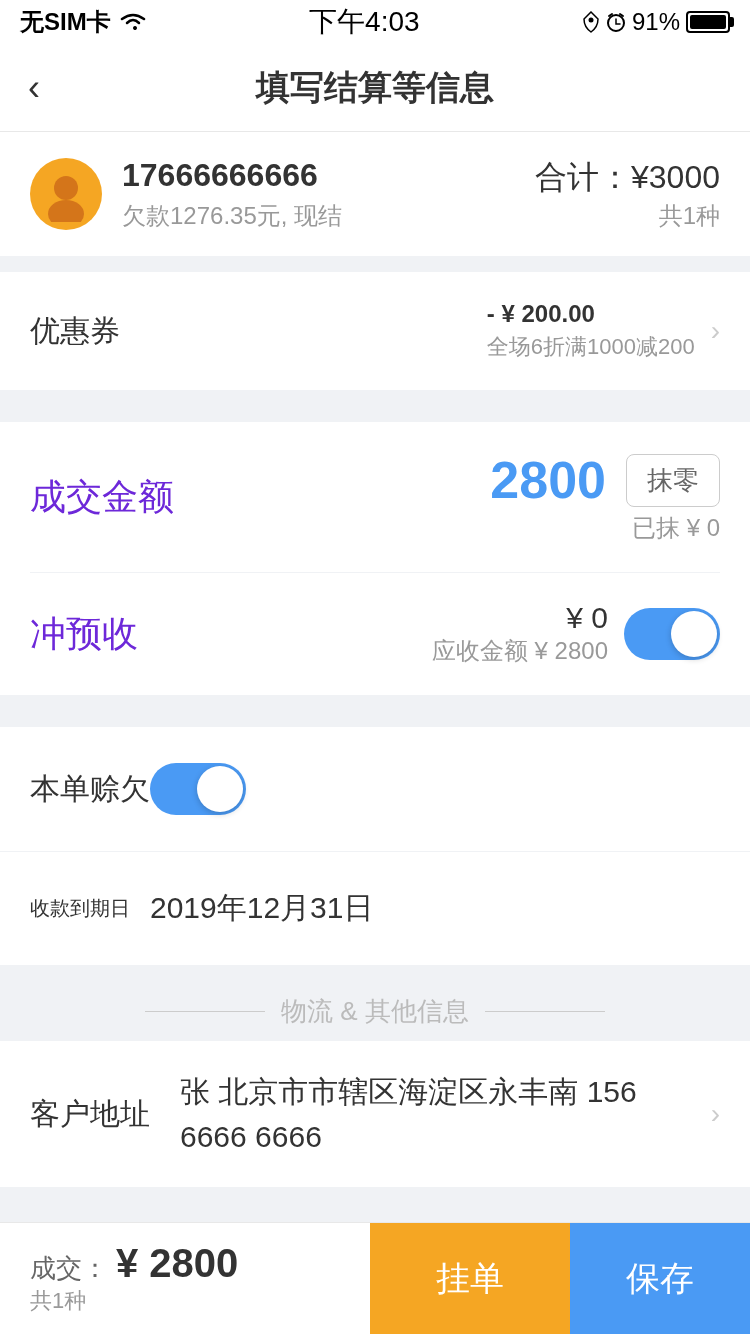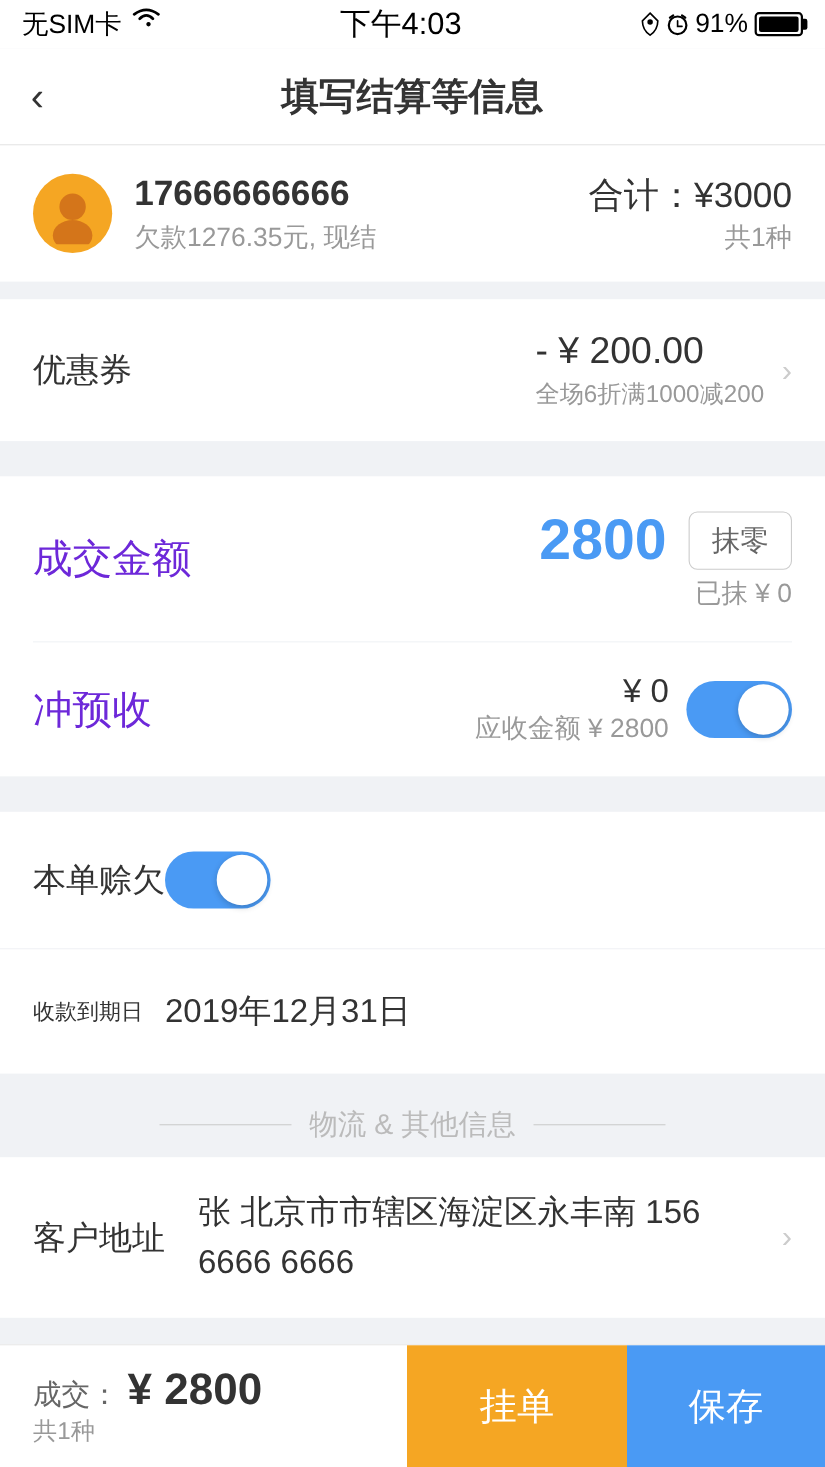--- a/index.html
+++ b/index.html
@@ -19,22 +19,24 @@
       background: #fff;
       display: flex;
       align-items: center;
       justify-content: space-between;
       padding: 0 20px;
       font-size: 24px;
       color: #000;
     }
     .status-left {
       display: flex;
+      align-items: center;
       gap: 8px;
       font-size: 24px;
+      font-weight: bold;
     }
     .status-center {
       font-size: 28px;
       font-weight: 500;
     }
     .status-right {
       display: flex;
       align-items: center;
       gap: 6px;
       font-size: 24px;
@@ -159,23 +161,23 @@
     .coupon-label {
       font-size: 30px;
       color: #333;
     }
     .coupon-right {
       display: flex;
       align-items: center;
       gap: 10px;
     }
     .coupon-amount {
-      font-size: 34px;
-      color: #333;
-      font-weight: 400;
+      font-size: 24px;
+      color: #333;
+      font-weight: 700;
     }
     .coupon-desc {
       font-size: 22px;
       color: #999;
       margin-top: 4px;
       text-align: right;
     }
     .chevron-right {
       font-size: 28px;
       color: #ccc;

